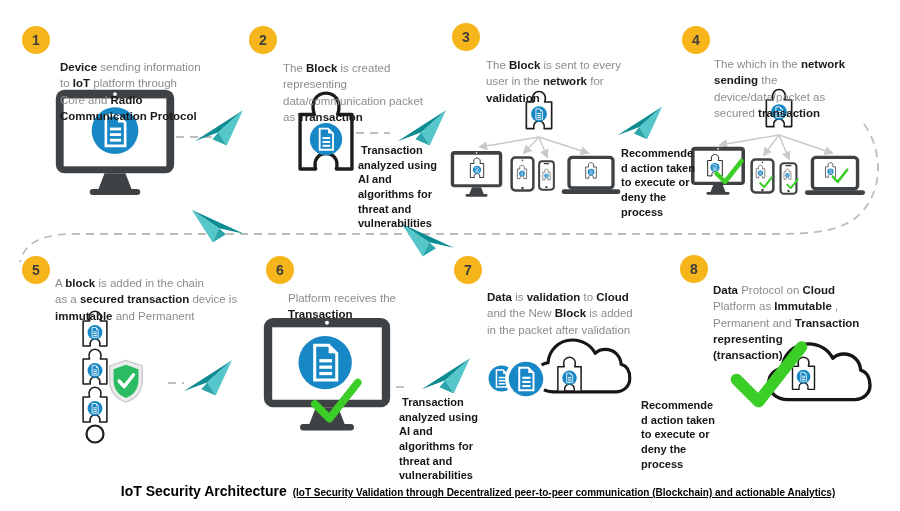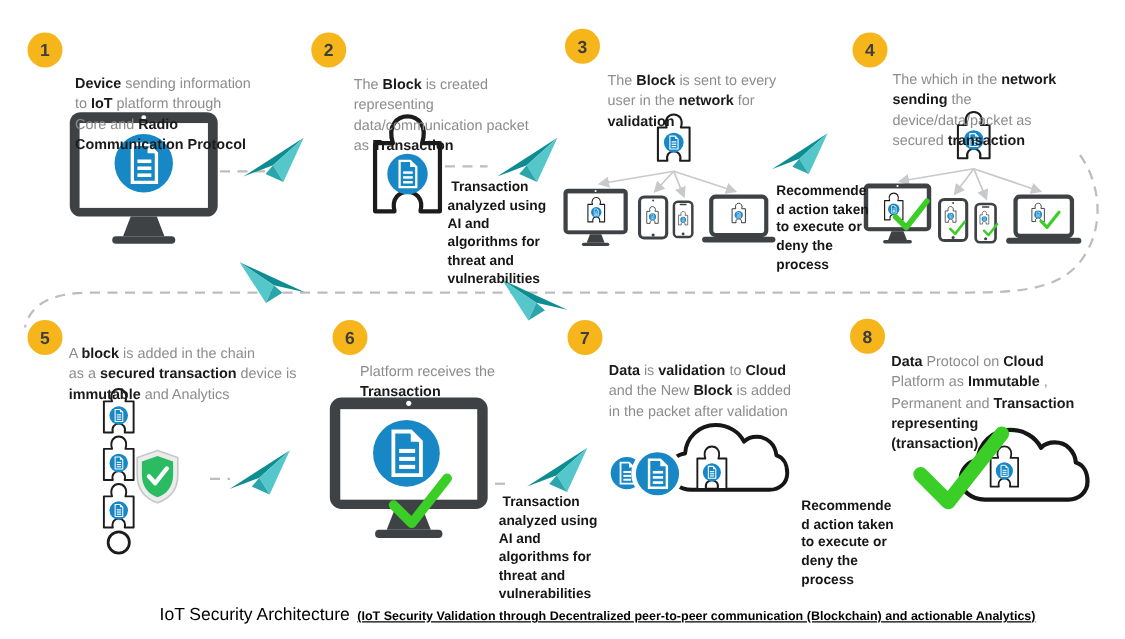--- a/index.html
+++ b/index.html
@@ -14,21 +14,21 @@
   .step-text span.b{font-weight:bold;color:var(--text_dark);}
   .note{position:absolute;font-size:11px;line-height:1.33;color:#161616;font-weight:bold;
         white-space:pre-wrap;z-index:3;}
   .icon{position:absolute;z-index:1;}
   .plane{position:absolute;z-index:2;}
   #flow-lines{position:absolute;left:0;top:0;z-index:0;}
   .dash{fill:none;stroke:var(--dash_gray);stroke-width:1.8;stroke-dasharray:8 6;}
   .net-arrow{stroke:var(--arrow_gray);stroke-width:1.4;}
   .caption{position:absolute;left:0;right:0;top:483px;display:flex;justify-content:center;
            align-items:baseline;gap:6px;transform:translateX(28px);z-index:3;color:#000;}
-  .caption .title{font-size:14px;font-weight:normal;}
+  .caption .title{font-size:14px;font-weight:bold;}
   .caption .subtitle{font-size:10px;font-weight:bold;text-decoration:underline;}
 </style>
 </head>
 <body>
 
 <div class="canvas">
 
   <svg width="0" height="0" style="position:absolute" aria-hidden="true">
     <defs>
       <marker id="arr" viewBox="0 0 10 10" refX="8" refY="5" markerWidth="6.5" markerHeight="6.5" orient="auto">
@@ -190,21 +190,21 @@
   <svg class="plane" style="left:192px;top:206px;width:52px;height:38px;transform:scaleX(-1) rotate(4deg)" viewBox="0 0 64 46">
       <use href="#plane" width="64" height="46"></use>
     </svg>
   <svg class="plane" style="left:402px;top:220px;width:52px;height:38px;transform:scaleX(-1) rotate(4deg)" viewBox="0 0 64 46">
       <use href="#plane" width="64" height="46"></use>
     </svg>
 
   <div class="badge" style="left:22px;top:256px">5</div>
   <div class="step-text" style="left:55px;top:240px;width:210px"><span>A </span><span class="b">block</span><span> is added in the chain
 as a </span><span class="b">secured transaction</span><span> device is
-</span><span class="b">immutable</span><span> and Analytics</span></div>
+</span><span class="b">immutable</span><span> and Permanent</span></div>
   <svg class="icon" style="left:74px;top:308px;width:76px;height:148px" viewBox="0 0 76 148">
     <use href="#puzzle-doc" x="3" y="0" width="36" height="44"></use>
     <use href="#puzzle-doc" x="3" y="38" width="36" height="44"></use>
     <use href="#puzzle-doc" x="3" y="76" width="36" height="44"></use>
     <circle cx="21" cy="126" r="8.5" fill="#fff" stroke="var(--outline_dark)" stroke-width="2.2"></circle>
     <use href="#shield" x="32" y="50" width="40" height="46"></use>
   </svg>
 
   <svg class="plane" style="left:182px;top:360px;width:52px;height:38px;transform:rotate(-4deg)" viewBox="0 0 64 46">
       <use href="#plane" width="64" height="46"></use>

